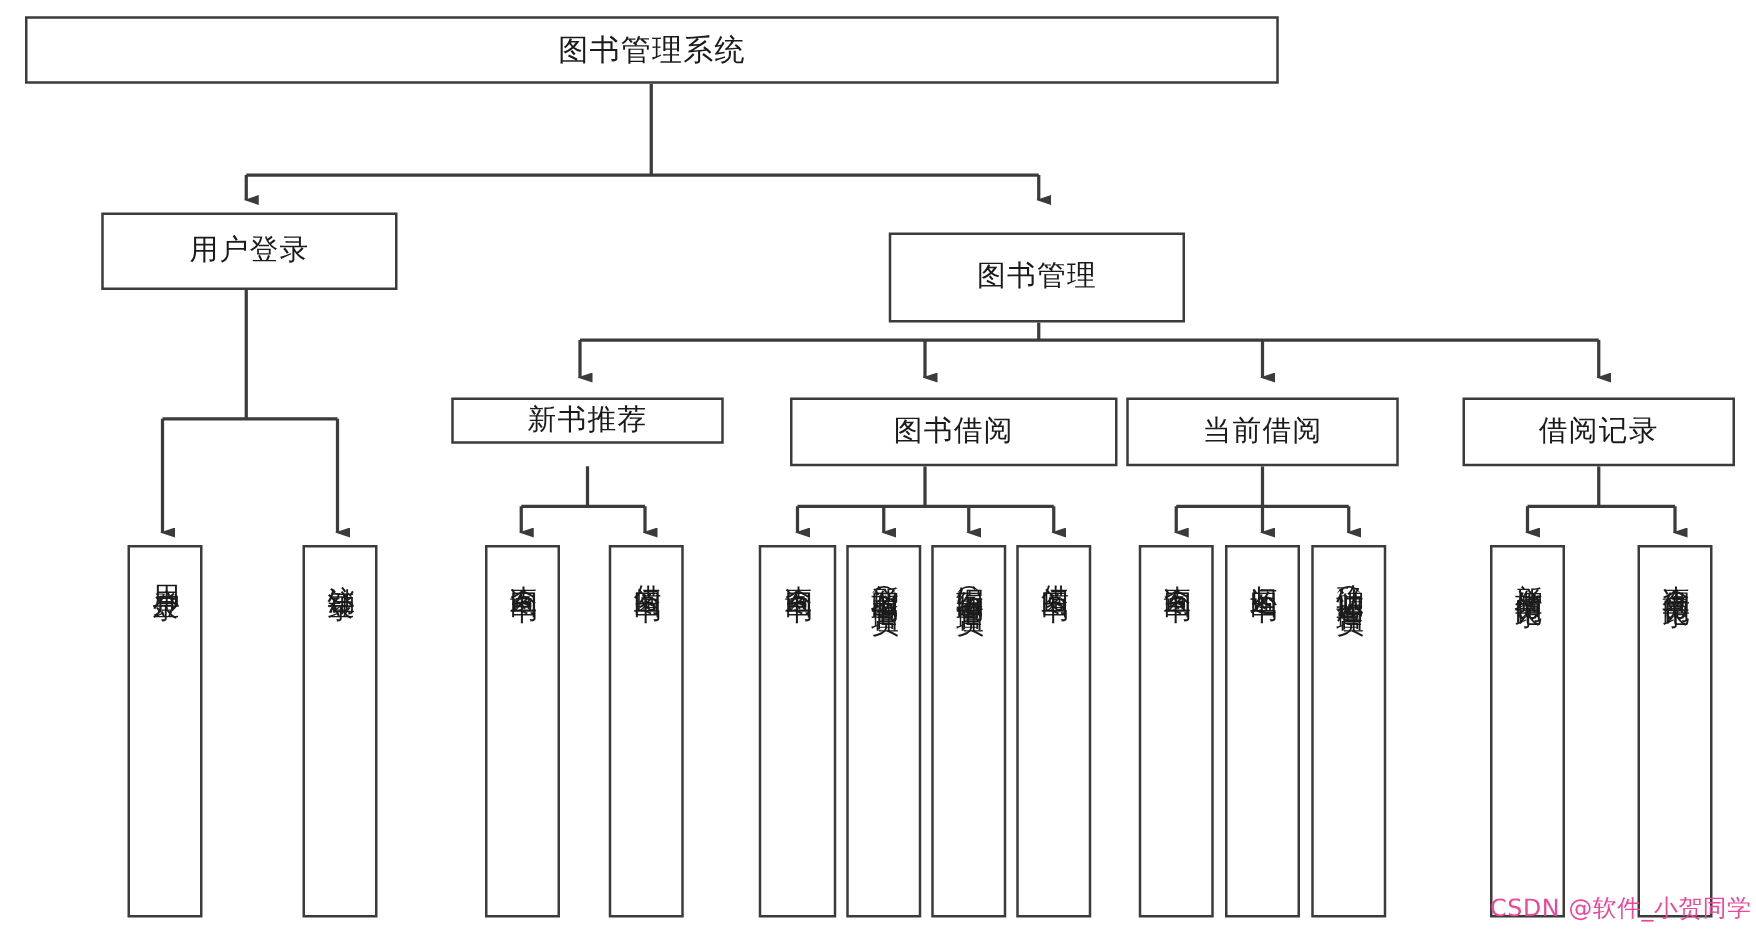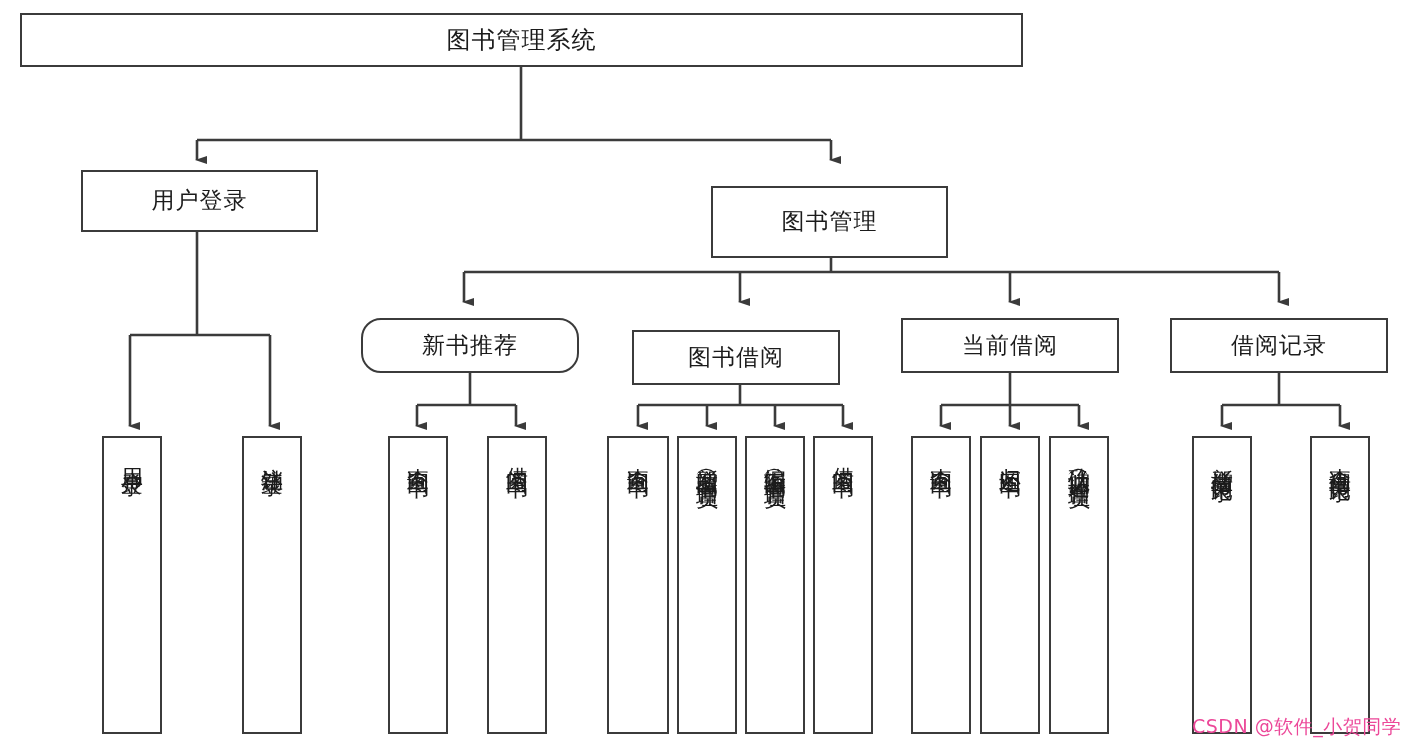--- a/index.html
+++ b/index.html
@@ -126,24 +126,24 @@
     <span>图书管理系统</span>
   </div>
 
   <div class="node horiz" style="left:81px; top:170px; width:237px; height:62px;">
     <span>用户登录</span>
   </div>
   <div class="node horiz" style="left:711px; top:170px; width:237px; height:72px;margin-top:16px;">
     <span>图书管理</span>
   </div>
 
-  <div class="node horiz" style="left:361px; top:318px; width:218px; height:55px;border-radius:20px;">
+  <div class="node horiz" style="left:361px; top:318px; width:218px; height:37px;">
     <span>新书推荐</span>
   </div>
-  <div class="node horiz" style="left:632px; top:330px; width:208px; height:55px;">
+  <div class="node horiz" style="left:632px; top:318px; width:262px; height:55px;">
     <span>图书借阅</span>
   </div>
   <div class="node horiz" style="left:1170px; top:318px; width:218px; height:55px;">
     <span>借阅记录</span>
   </div>
   <div class="node horiz" style="left:901px; top:318px; width:218px; height:55px;">
     <span>当前借阅</span>
   </div>
 
   <div class="node leaf" style="left:102px; top:436px; width:60px; height:298px;">

